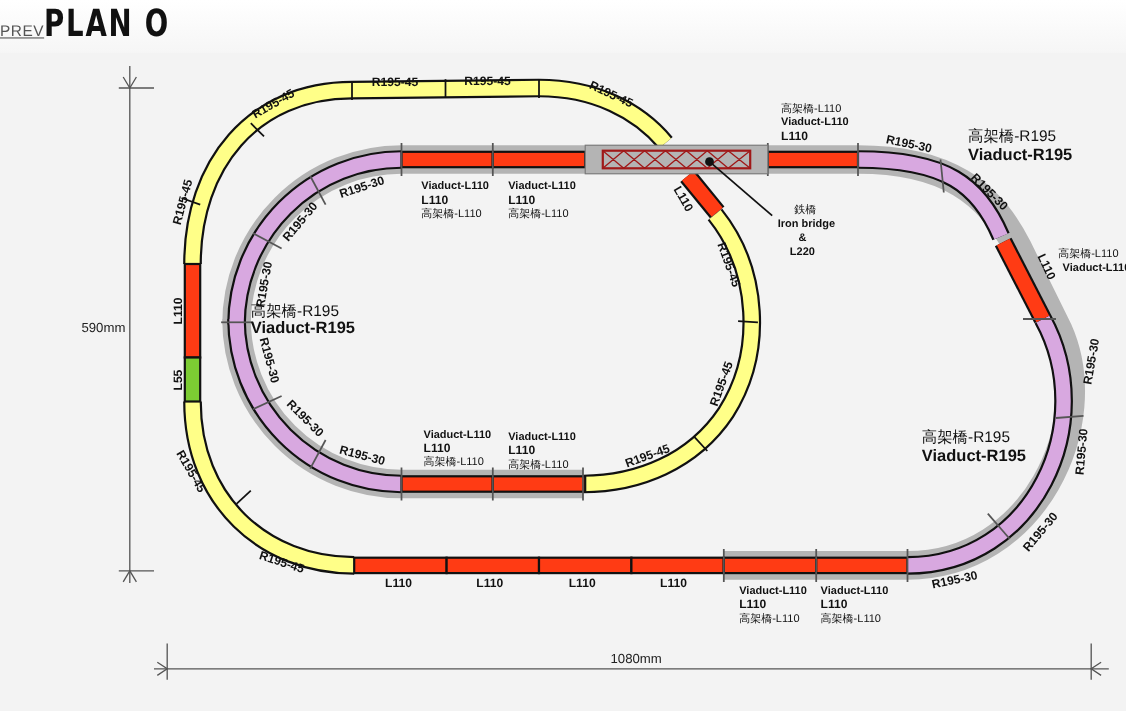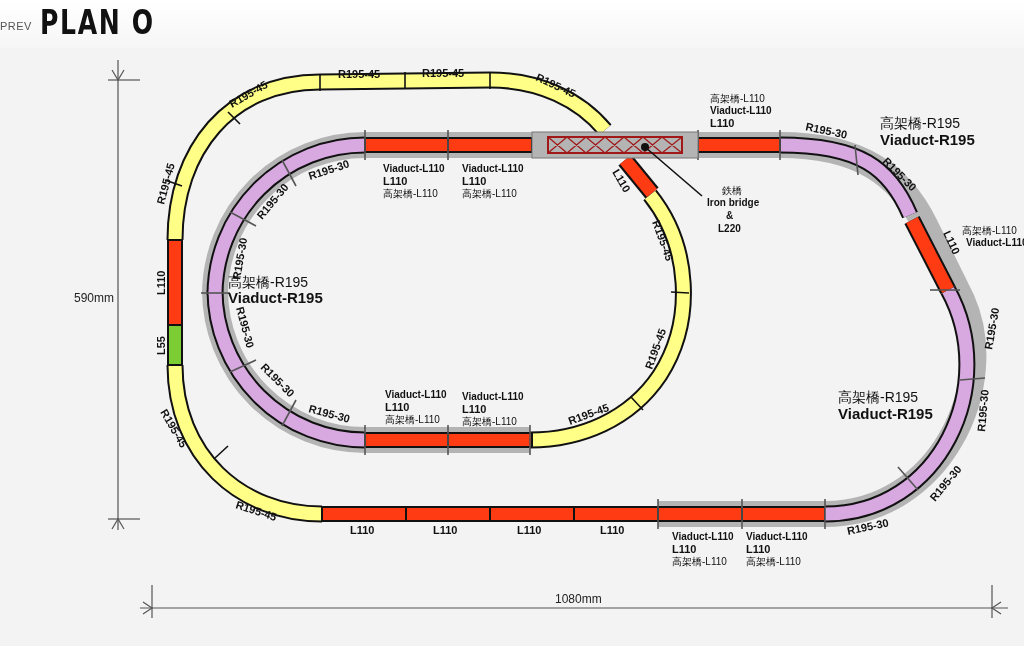--- a/index.html
+++ b/index.html
@@ -1,18 +1,18 @@
 <!DOCTYPE html>
 <html><head>
 <meta charset="utf-8">
 <style>
   html, body { margin:0; padding:0; }
   body { width:1024px; height:646px; background:#f3f3f3; overflow:hidden; position:relative; font-family:"Liberation Sans", sans-serif; }
   .header { position:absolute; left:0; top:0; width:1024px; height:48px; background:linear-gradient(#ffffff,#f6f6f6); }
-  .prev { position:absolute; left:0; top:20px; font-size:11px; color:#555; letter-spacing:0.5px; }
+  .prev { position:absolute; left:0; top:20px; font-size:14px; color:#555; letter-spacing:0.5px;text-decoration:underline; }
   .title { position:absolute; left:40px; top:2px; font-family:"DejaVu Sans Condensed","DejaVu Sans", sans-serif; font-size:34px; font-weight:bold; color:#111; transform:scaleX(0.82); transform-origin:left top; letter-spacing:2px; }
   svg { position:absolute; left:0; top:0; }
   .lbl { font-family:"Liberation Sans", sans-serif; font-weight:bold; fill:#111; }
   .lbl-s { font-size:10px; }
   .lbl-m { font-size:11px; }
   .lbl-l { font-size:15px; }
   .lbl-j { font-size:14px; font-weight:normal; }
   .dim { font-family:"Liberation Sans", sans-serif; font-size:12px; fill:#222; }
 </style>
 </head>

